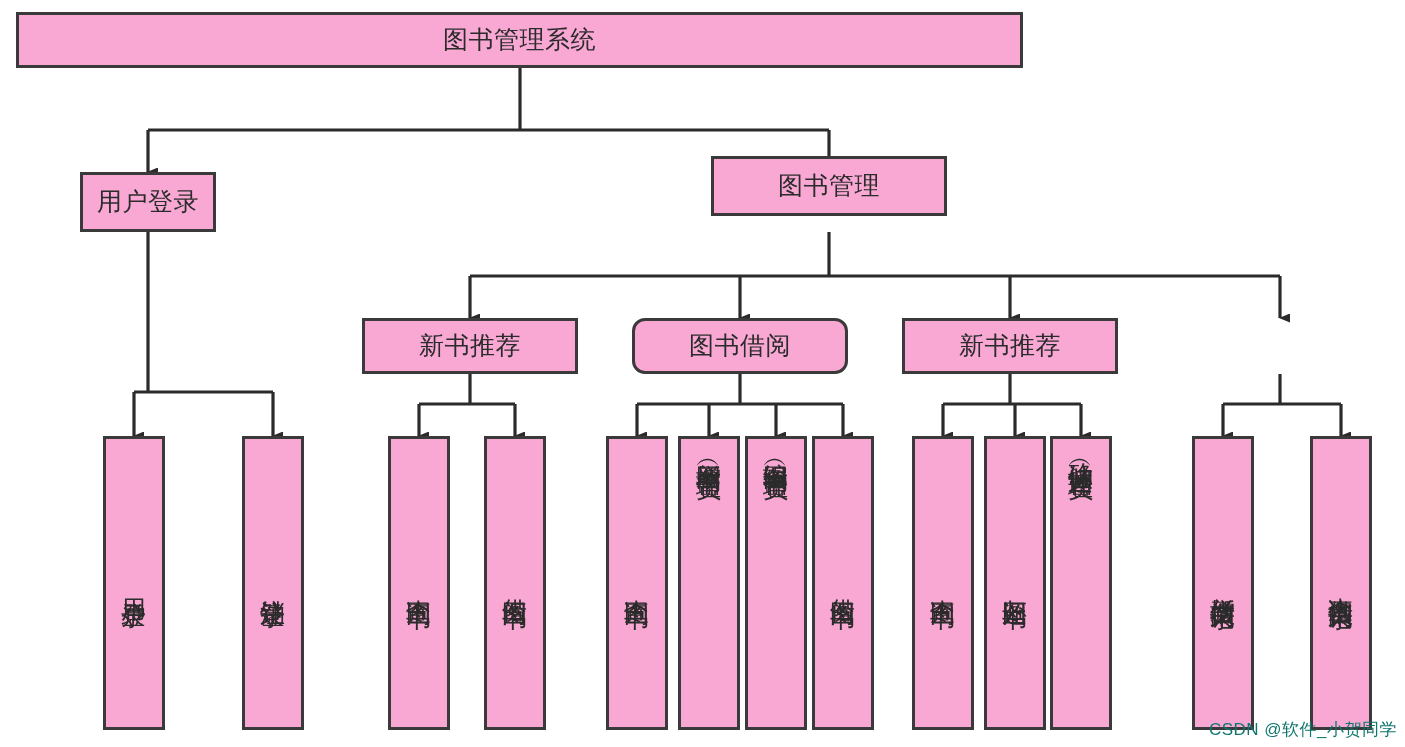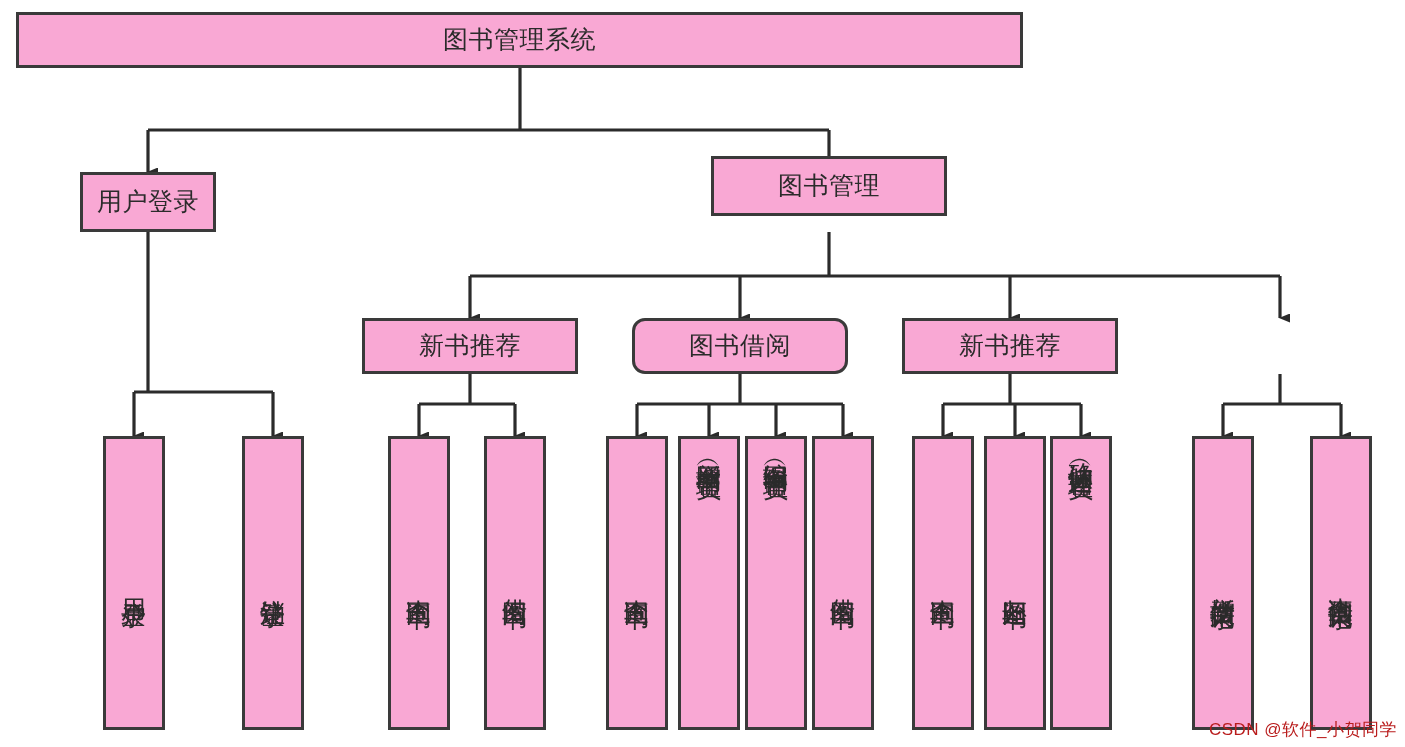--- a/index.html
+++ b/index.html
@@ -61,21 +61,21 @@
     top: 0;
     width: 1405px;
     height: 747px;
     pointer-events: none;
   }
   #watermark {
     position: absolute;
     right: 8px;
     bottom: 6px;
     font-size: 17px;
-    color: #b91c1c;
+    color: #0f766e;
     font-family: "Liberation Sans", "DejaVu Sans", sans-serif;
     letter-spacing: 0.5px;
     white-space: nowrap;
     margin-left: 35px;
   }
 </style>
 </head>
 <body>
 
 <div id="diagram-root">

